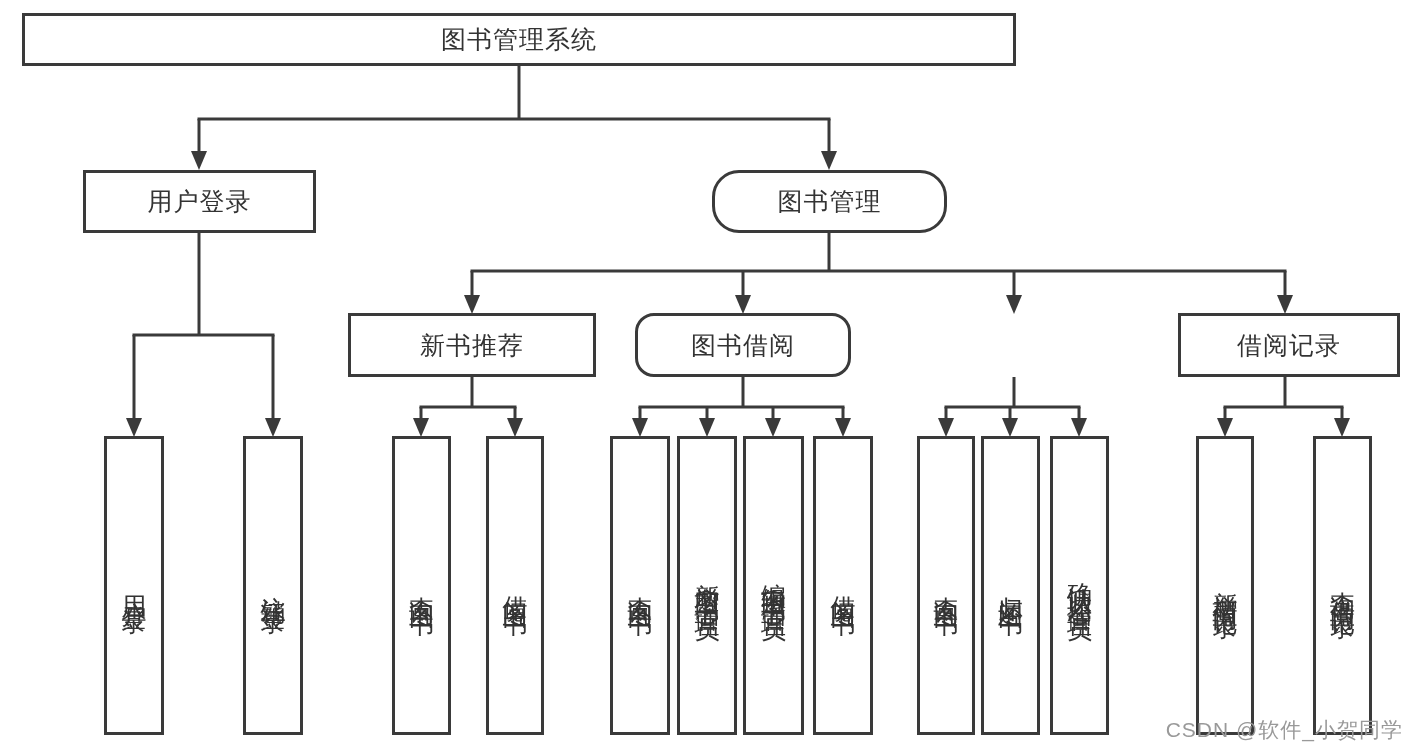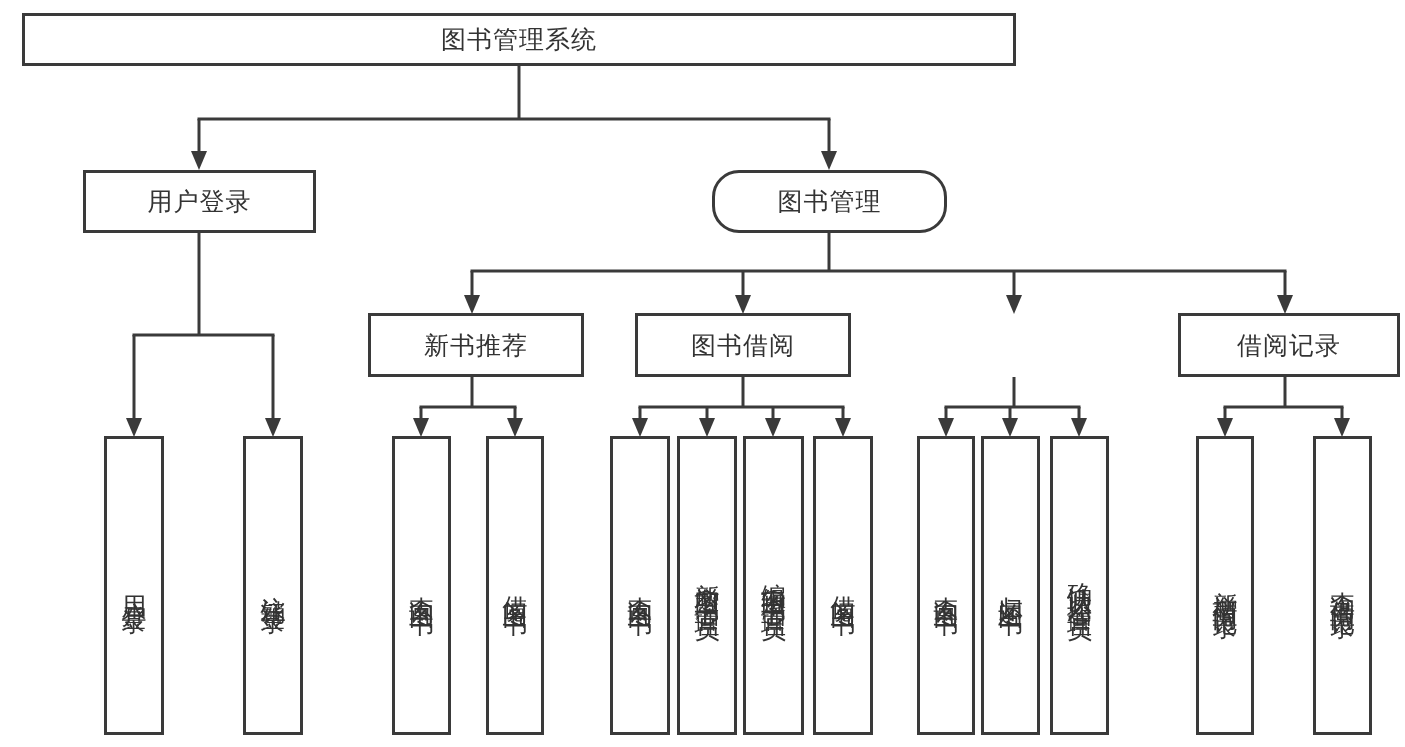--- a/index.html
+++ b/index.html
@@ -136,24 +136,24 @@
     <span class="hlabel">图书管理系统</span>
   </div>
 
   <div class="node" style="left:83px;top:170px;width:233px;height:63px;">
     <span class="hlabel">用户登录</span>
   </div>
   <div class="node" style="left:712px;top:170px;width:235px;height:63px;border-radius:27px;">
     <span class="hlabel">图书管理</span>
   </div>
 
-  <div class="node" style="left:368px;top:313px;width:216px;height:64px;">
+  <div class="node" style="left:348px;top:313px;width:248px;height:64px;">
     <span class="hlabel">新书推荐</span>
   </div>
-  <div class="node" style="left:635px;top:313px;width:216px;height:64px;">
+  <div class="node" style="left:635px;top:313px;width:216px;height:64px;border-radius:19px;">
     <span class="hlabel">图书借阅</span>
   </div>
   <div class="node" style="left:1178px;top:313px;width:222px;height:64px;">
     <span class="hlabel">借阅记录</span>
   </div>
 
   <div class="node leaf" style="left:104px;width:60px;">
     <span class="vtext">用户登录</span>
   </div>
   <div class="node leaf" style="left:243px;width:60px;">
@@ -190,14 +190,15 @@
     <span class="vtext">确认归还（管理员）</span>
   </div>
 
   <div class="node leaf" style="left:1196px;width:58px;">
     <span class="vtext">新增借阅记录</span>
   </div>
   <div class="node leaf" style="left:1313px;width:59px;">
     <span class="vtext">查询借阅记录</span>
   </div>
 
+  <div class="watermark">CSDN @软件_小贺同学</div>
 
 </div>
 
 </body></html>

